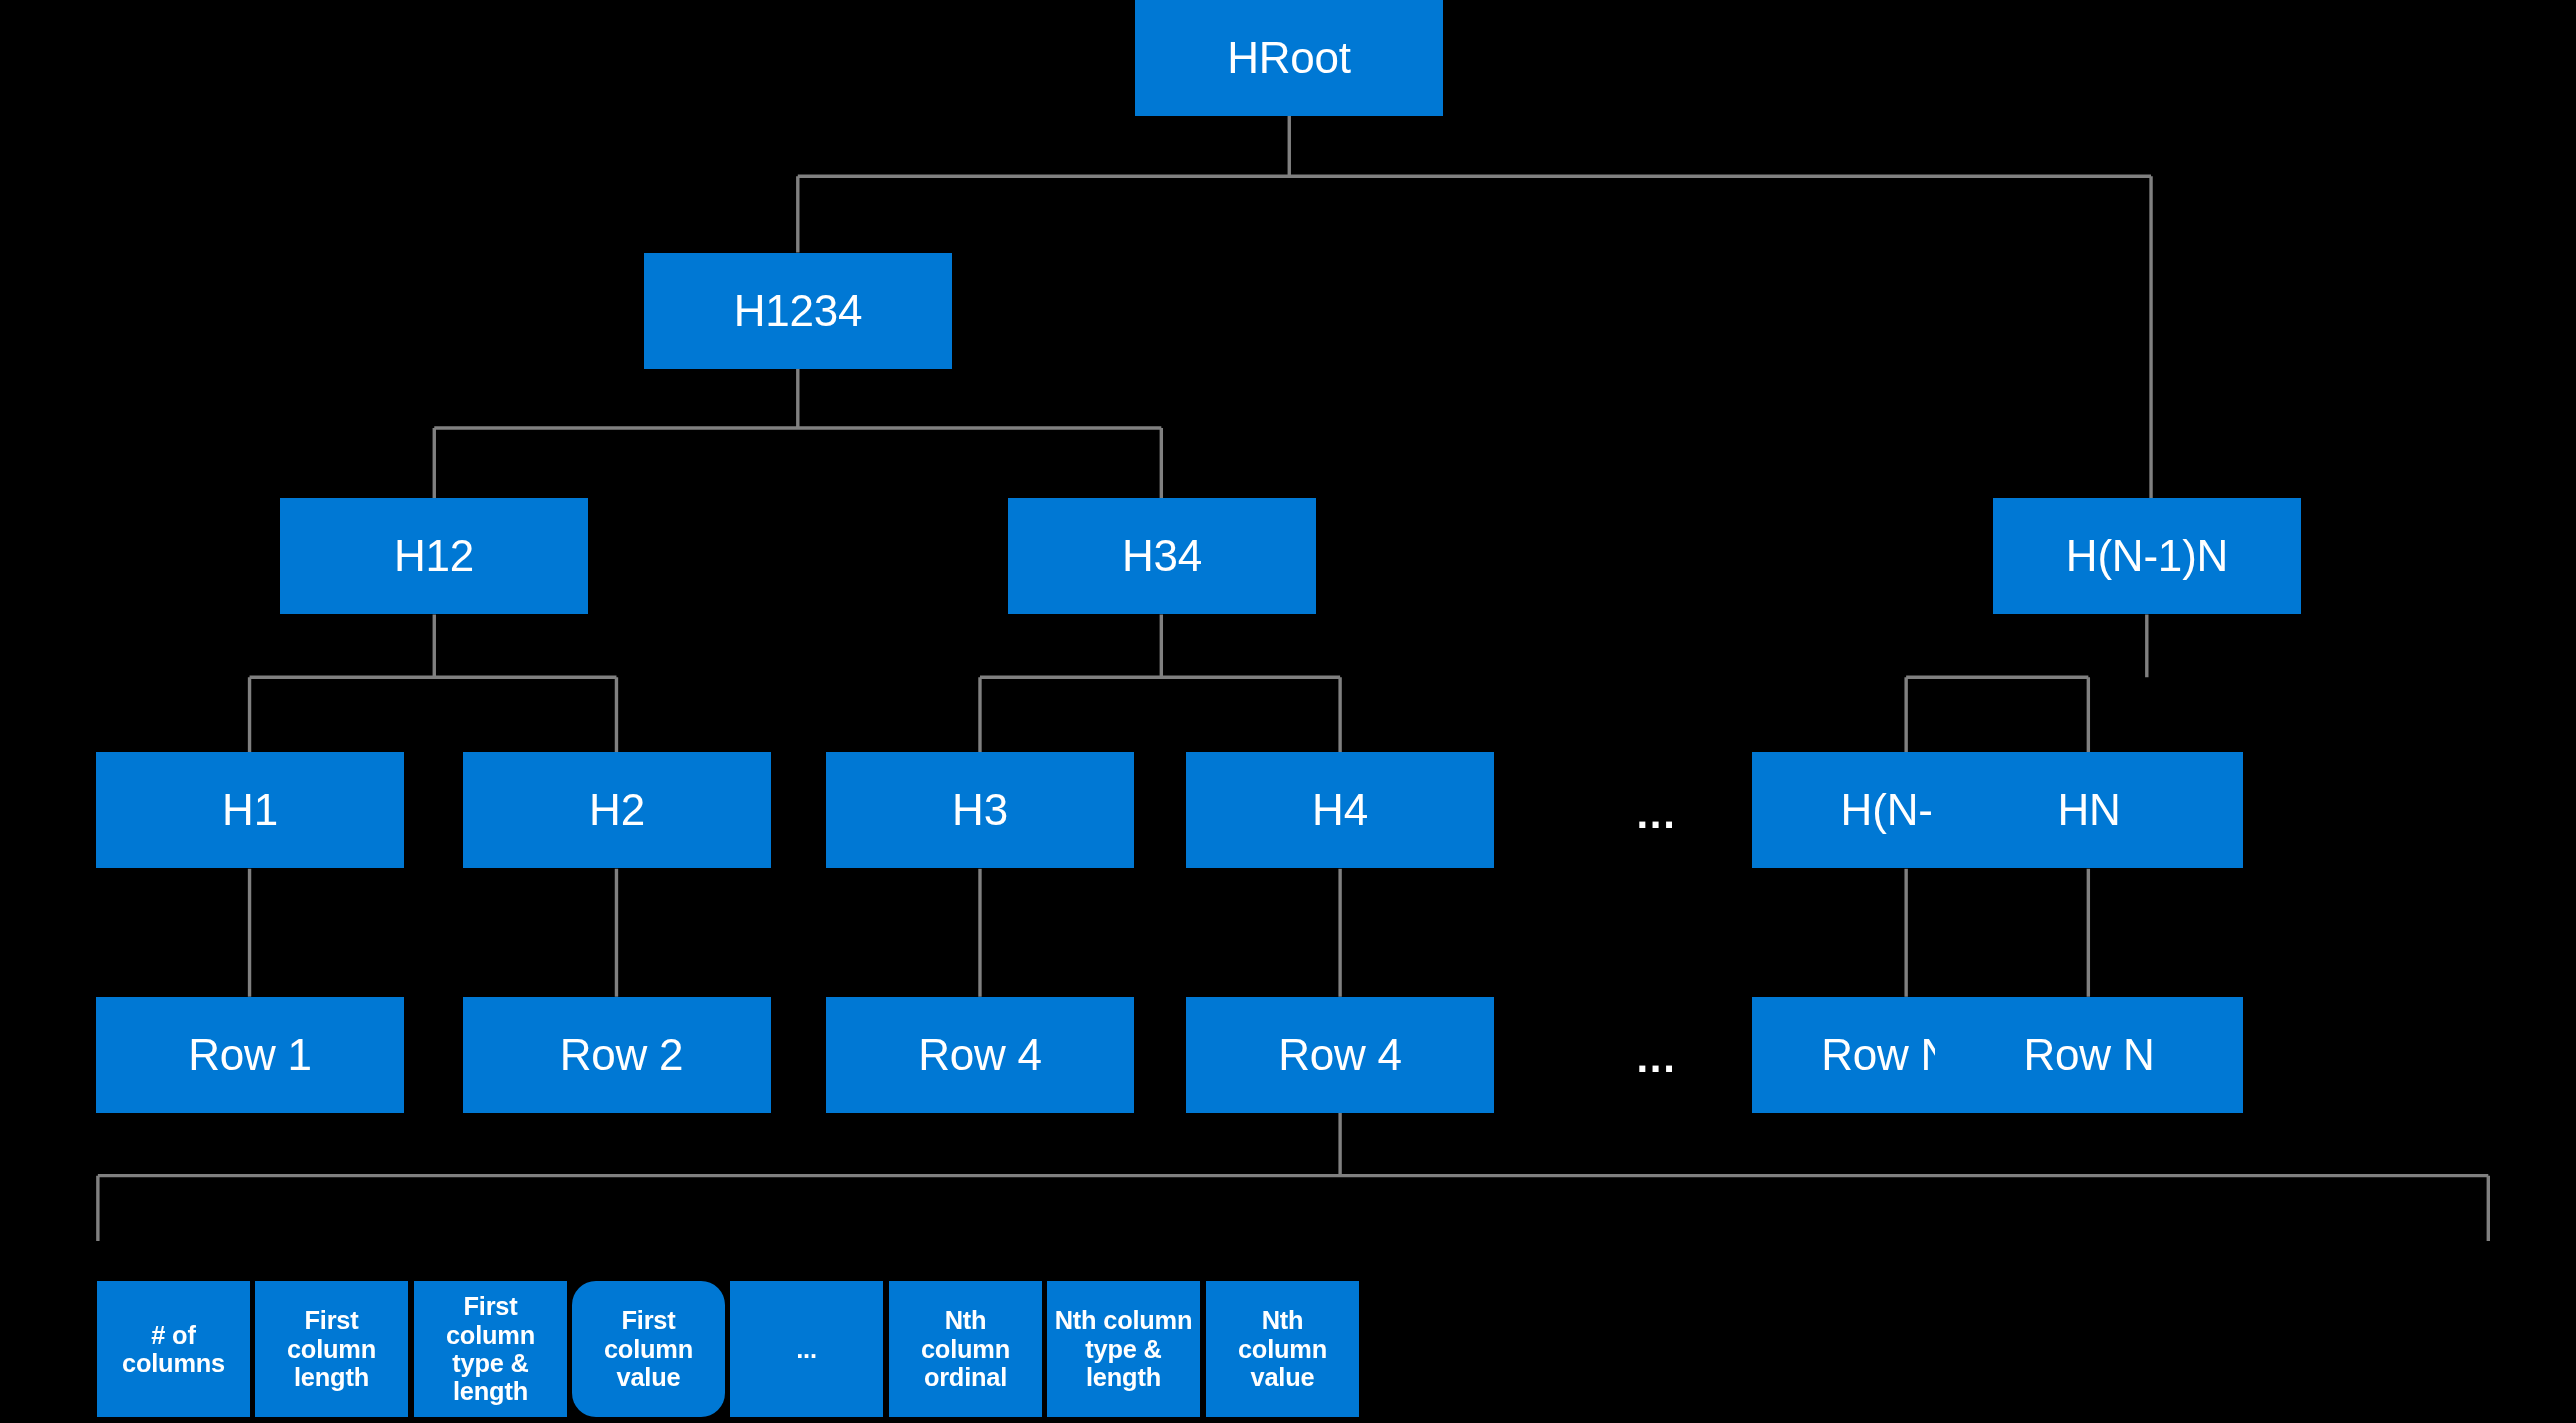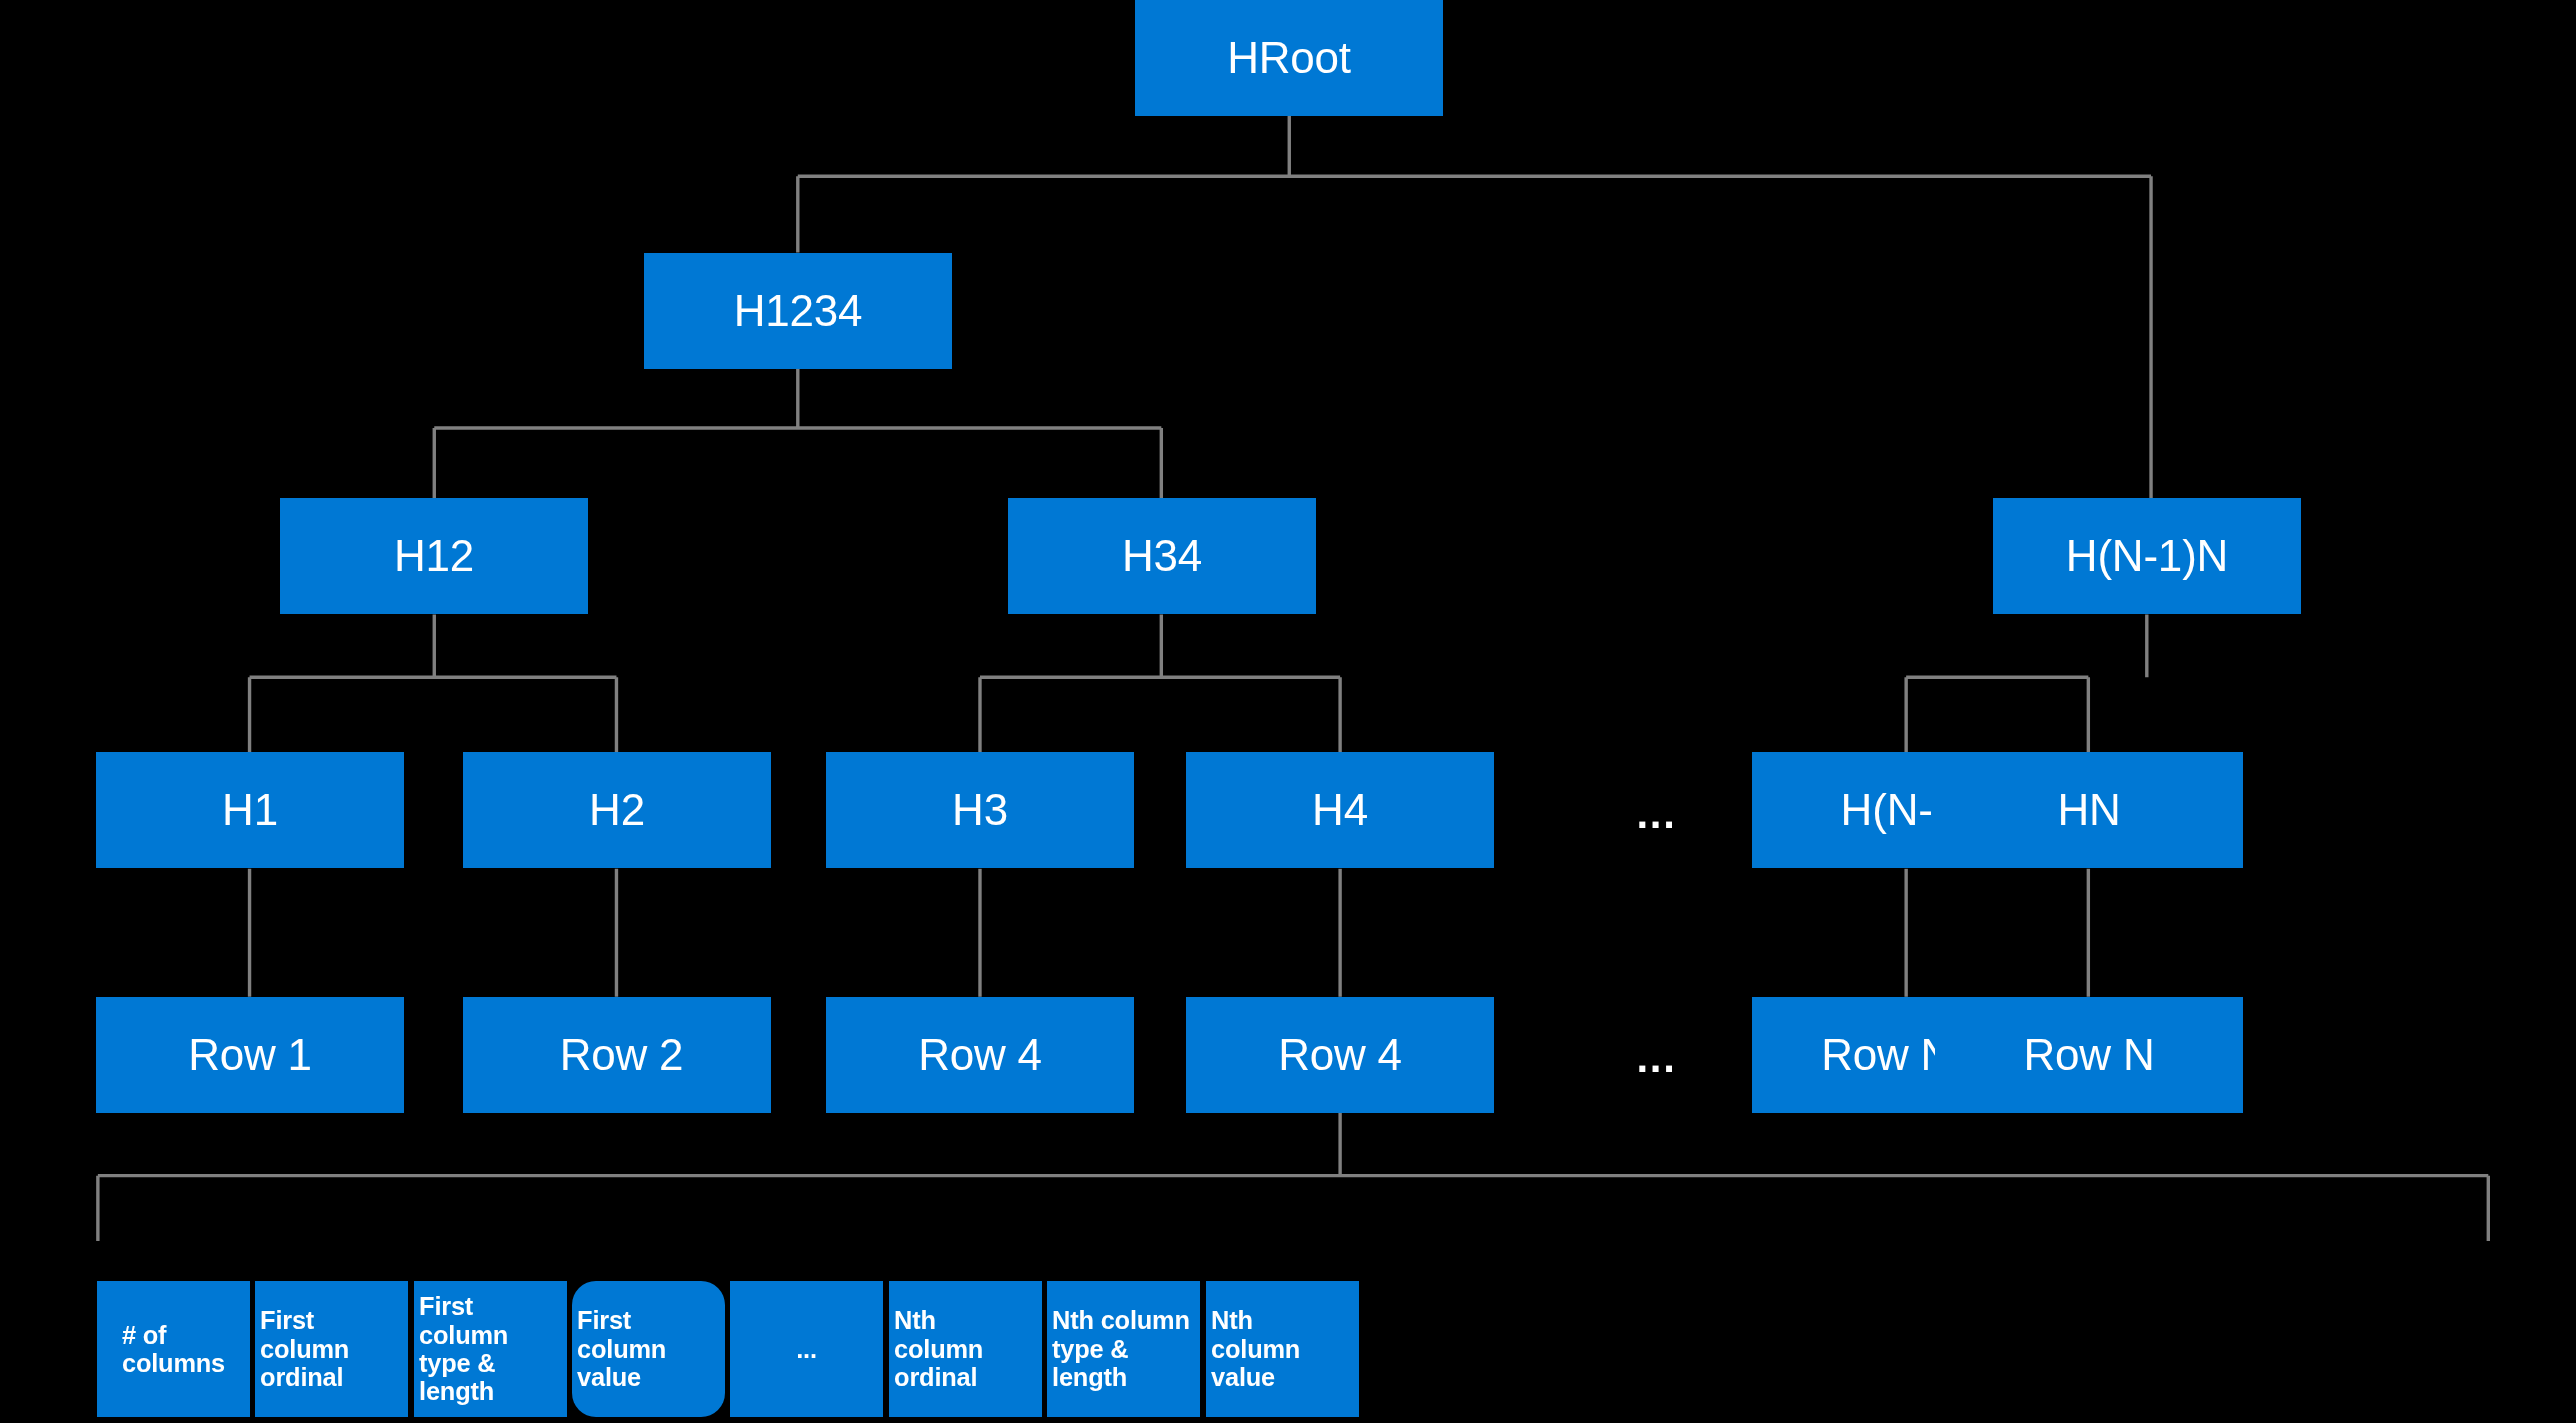--- a/index.html
+++ b/index.html
@@ -27,20 +27,21 @@
     height: 1424px;
     display: block;
   }
   .node-box {
     position: absolute;
     background: #0078D4;
     color: #FFFFFF;
     display: flex;
     align-items: center;
     justify-content: center;
+    text-align: center;
     box-sizing: border-box;
     font-family: "Liberation Sans", sans-serif;
     line-height: 1.12;
     font-weight: 400;
     letter-spacing: -0.2px;
     z-index: 2;
   }
   .node-box.level-root   { font-size: 44px; }
   .node-box.level-2      { font-size: 44px; }
   .node-box.level-3      { font-size: 44px; }
@@ -134,21 +135,21 @@
         <span>Row N-1</span>
       </div>
       <div class="node-box level-row" style="left: 1935px; top: 997px; width: 308px; height: 116px; background: rgb(0, 120, 212); color: rgb(255, 255, 255);">
         <span>Row N</span>
       </div>
       <div class="ellipsis" style="left: 1610px; top: 1032px; width: 93px; height: 51px;">...</div>
       <div class="node-box level-field" style="left: 97px; top: 1281px; width: 153px; height: 136px; background: rgb(0, 120, 212); color: rgb(255, 255, 255);">
         <div><span># of</span><br><span>columns</span></div>
       </div>
       <div class="node-box level-field" style="left: 255px; top: 1281px; width: 153px; height: 136px; background: rgb(0, 120, 212); color: rgb(255, 255, 255);">
-        <div><span>First column</span><br><span>ordinal</span></div>
+        <div><span>First column</span><br><span>length</span></div>
       </div>
       <div class="node-box level-field" style="left: 414px; top: 1281px; width: 153px; height: 136px; background: rgb(0, 120, 212); color: rgb(255, 255, 255);">
         <div><span>First column</span><br><span>type &amp; length</span></div>
       </div>
       <div class="node-box level-field" style="left: 572px; top: 1281px; width: 153px; height: 136px; background: rgb(0, 120, 212); color: rgb(255, 255, 255); border-radius: 24px;">
         <div><span>First</span><br><span>column value</span></div>
       </div>
       <div class="node-box level-field" style="left: 730px; top: 1281px; width: 153px; height: 136px; background: rgb(0, 120, 212); color: rgb(255, 255, 255);">
         <span>...</span>
       </div>

